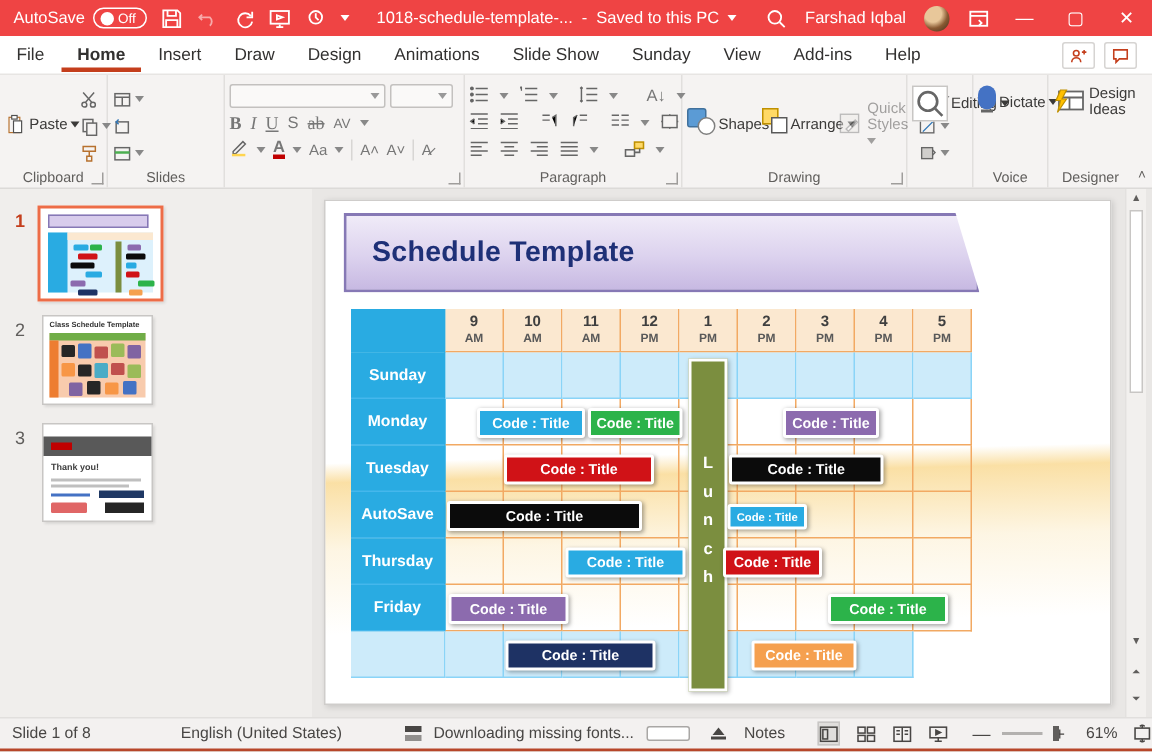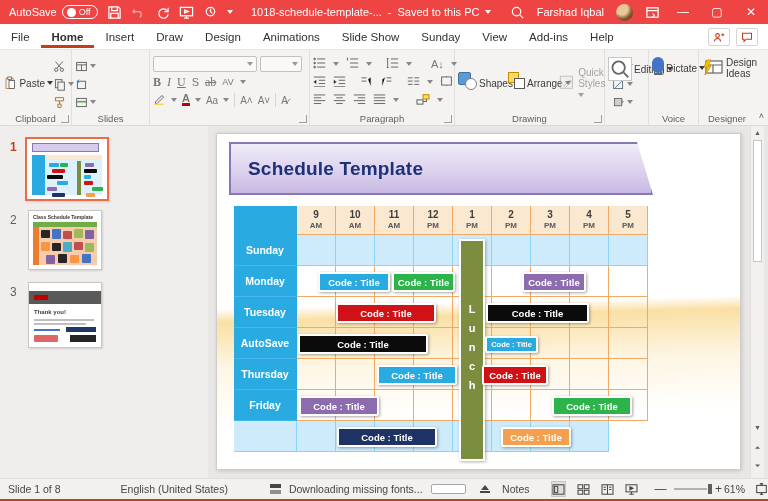--- a/index.html
+++ b/index.html
@@ -738,20 +738,20 @@
       <svg width="13" height="11" viewBox="0 0 16 14" fill="none" stroke="#484644" stroke-width="1.3">
         <rect x="1" y="1" width="14" height="9"></rect>
         <path d="M8 10v3M5 13h6M6 3.5 10 5.5l-4 2z" fill="#484644"></path>
       </svg>
     </span>
   <span class="sb" style="margin-left:16px;font-size:12px">—</span>
   <span class="ztrack" style="margin-left:8px">
       <span class="zthumb"></span>
     </span>
   <span class="sb" style="margin-left:8px;font-size:12px">+</span>
-  <span class="sb" style="margin-left:2px">61%</span>
+  <span class="sb" style="margin-left:14px">61%</span>
   <span class="viewic" style="margin-left:10px">
       <svg width="13" height="12" viewBox="0 0 16 15" fill="none" stroke="#484644" stroke-width="1.3">
         <rect x="2" y="3" width="12" height="9"></rect>
         <path d="M8 0v3M8 12v3M6 1.5 8 0l2 1.5M6 13.5 8 15l2-1.5"></path>
       </svg>
     </span>
 </div>
 
 </body></html>

